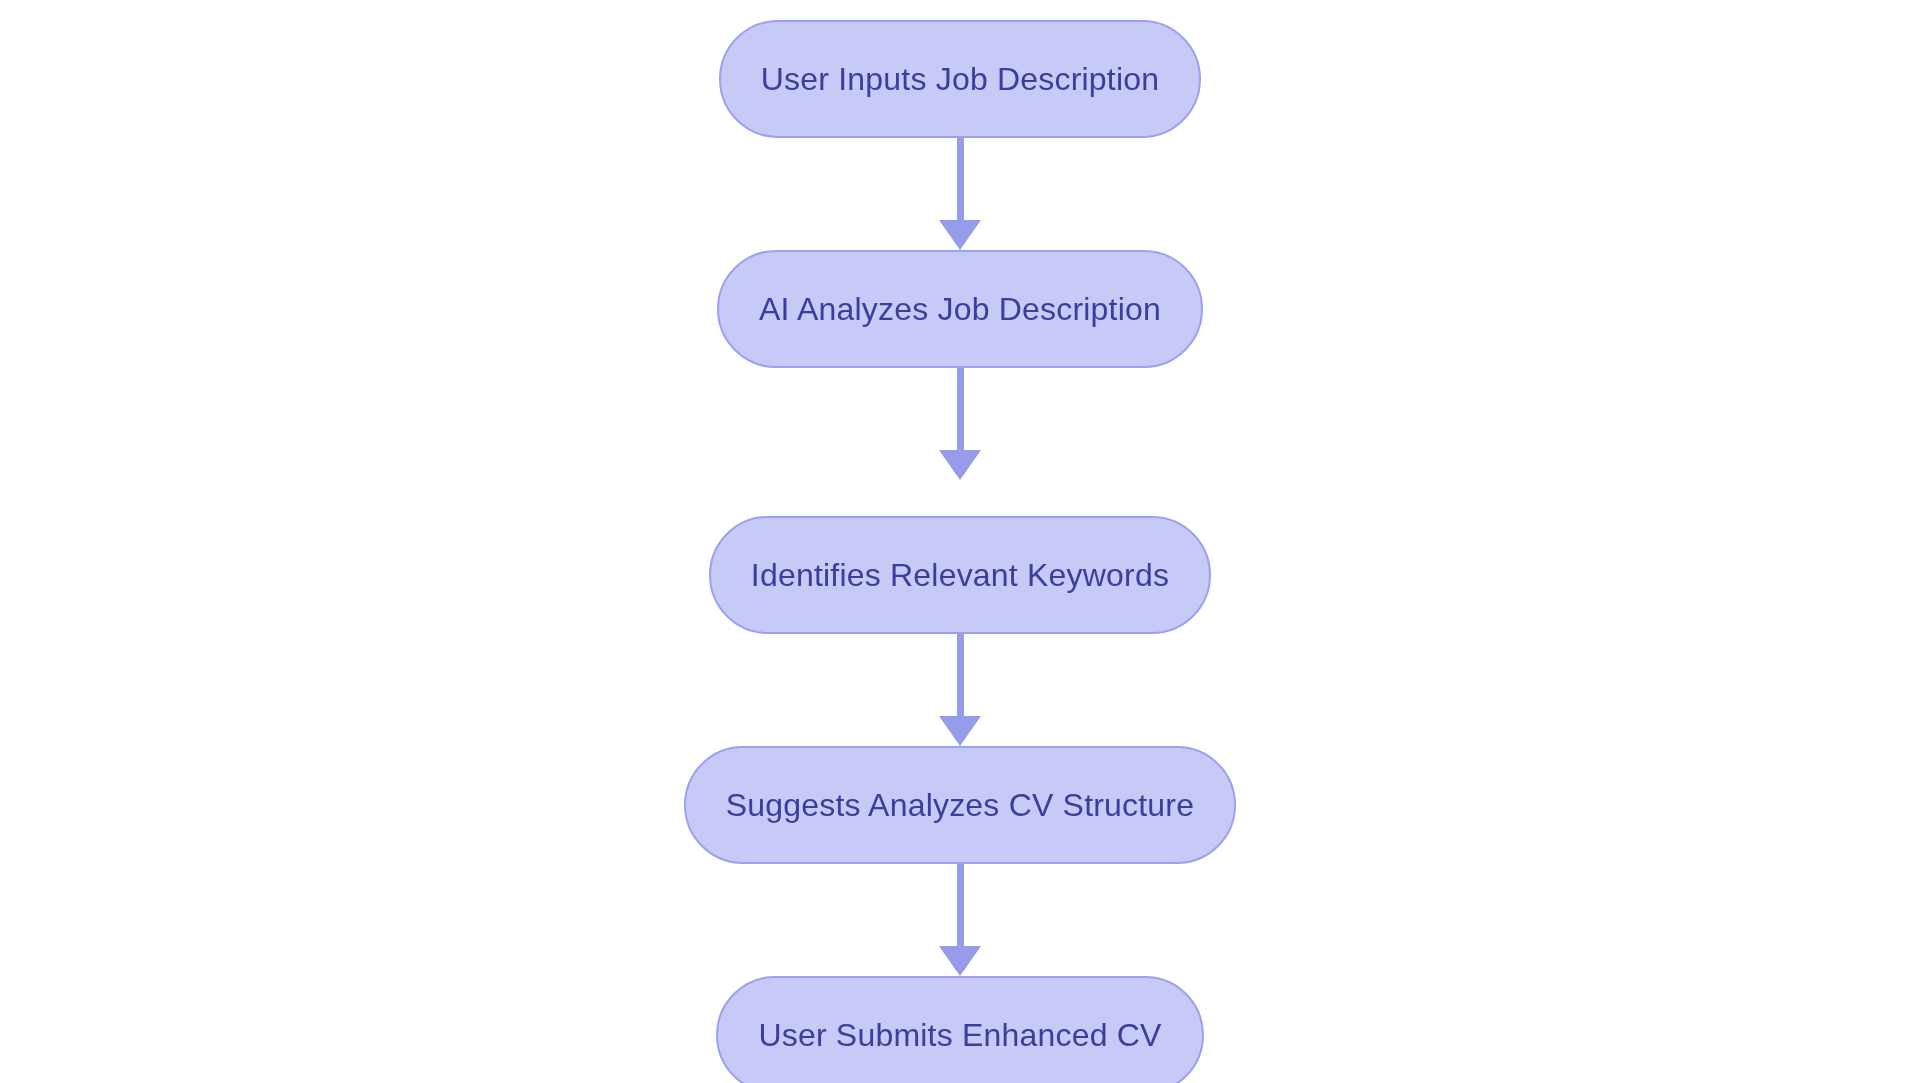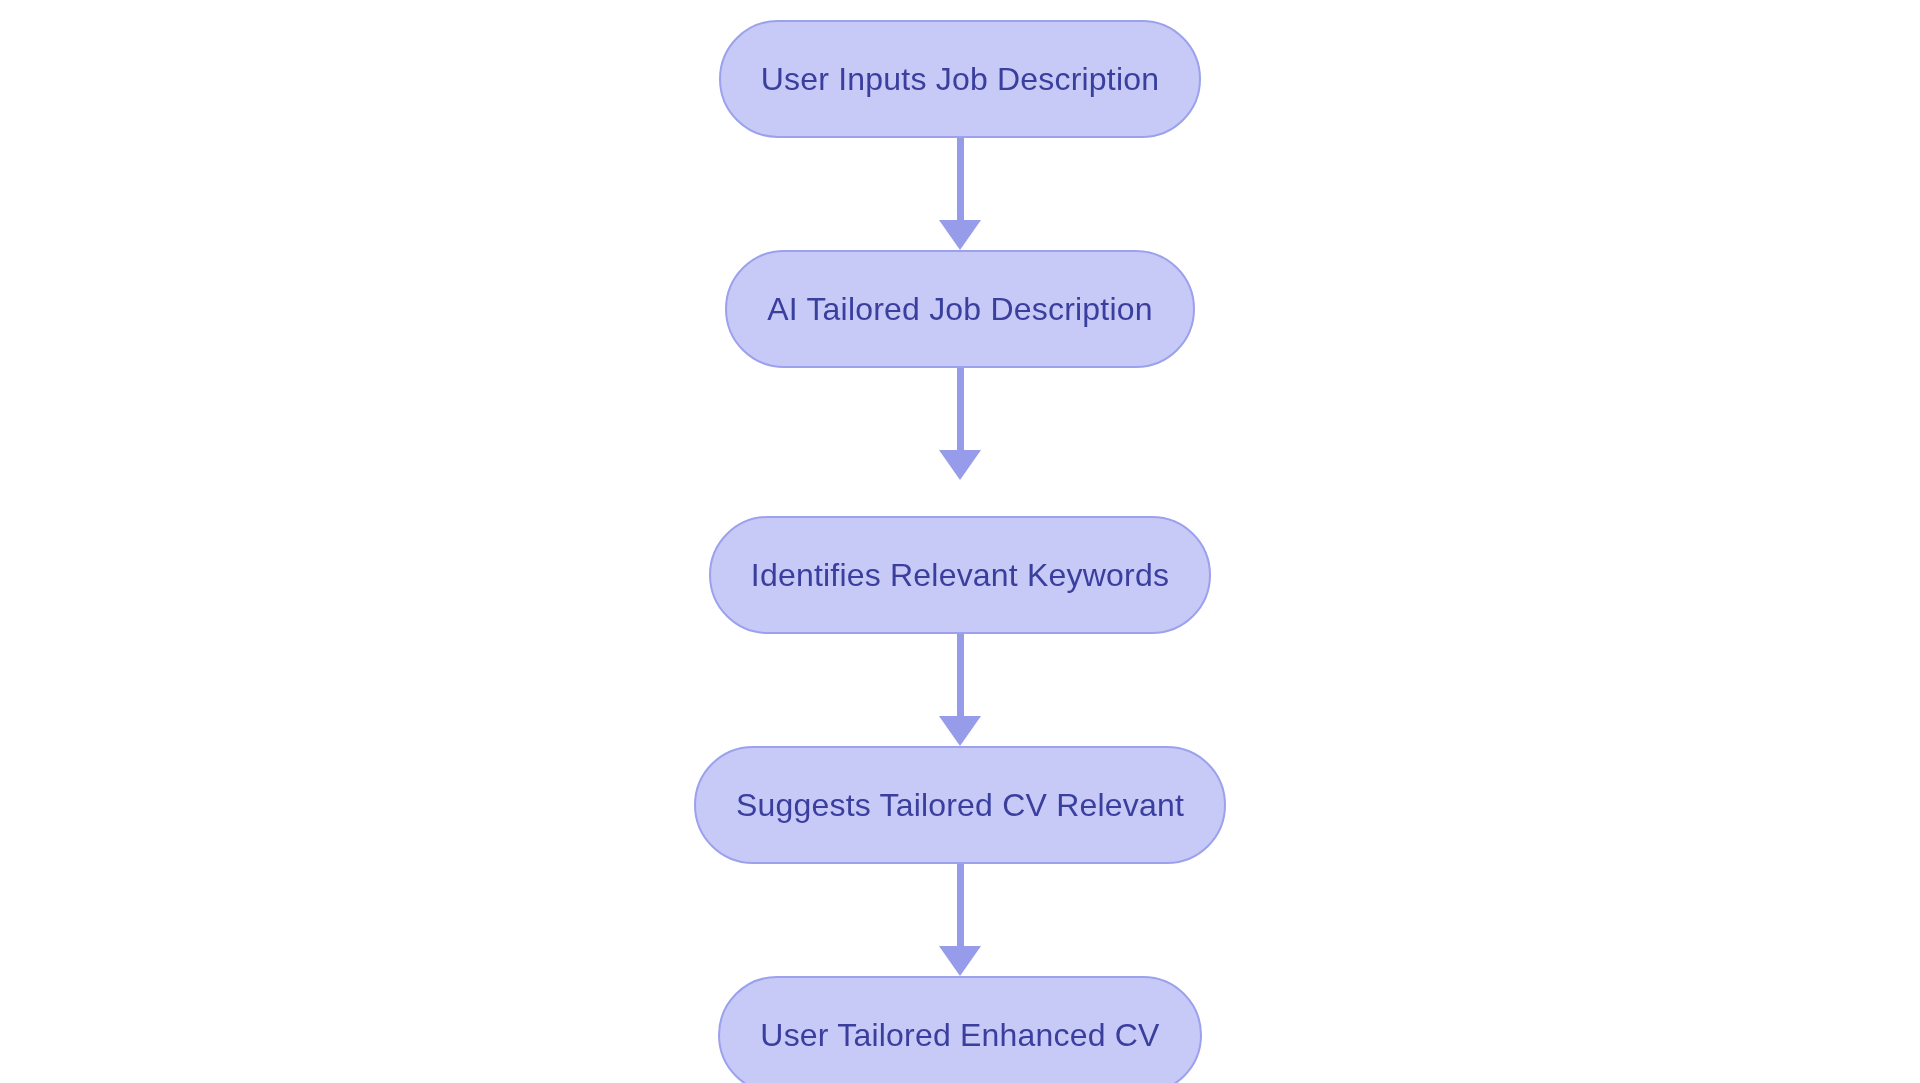--- a/index.html
+++ b/index.html
@@ -79,44 +79,44 @@
     <div class="node n1">
       <span>User Inputs Job Description</span>
     </div>
 
     <div class="arrow">
       <div class="line"></div>
       <div class="head"></div>
     </div>
 
     <div class="node n2">
-      <span>AI Tailored Job Description</span>
+      <span>AI Analyzes Job Description</span>
     </div>
 
     <div class="arrow">
       <div class="line"></div>
       <div class="head"></div>
     </div>
 
     <div class="node n3">
       <span>Identifies Relevant Keywords</span>
     </div>
 
     <div class="arrow">
       <div class="line"></div>
       <div class="head"></div>
     </div>
 
     <div class="node n4">
-      <span>Suggests Tailored CV Relevant</span>
+      <span>Suggests Analyzes CV Structure</span>
     </div>
 
     <div class="arrow">
       <div class="line"></div>
       <div class="head"></div>
     </div>
 
     <div class="node n5">
-      <span>User Tailored Enhanced CV</span>
+      <span>User Submits Enhanced CV</span>
     </div>
 
   </div>
 </div>
 
 </body></html>

